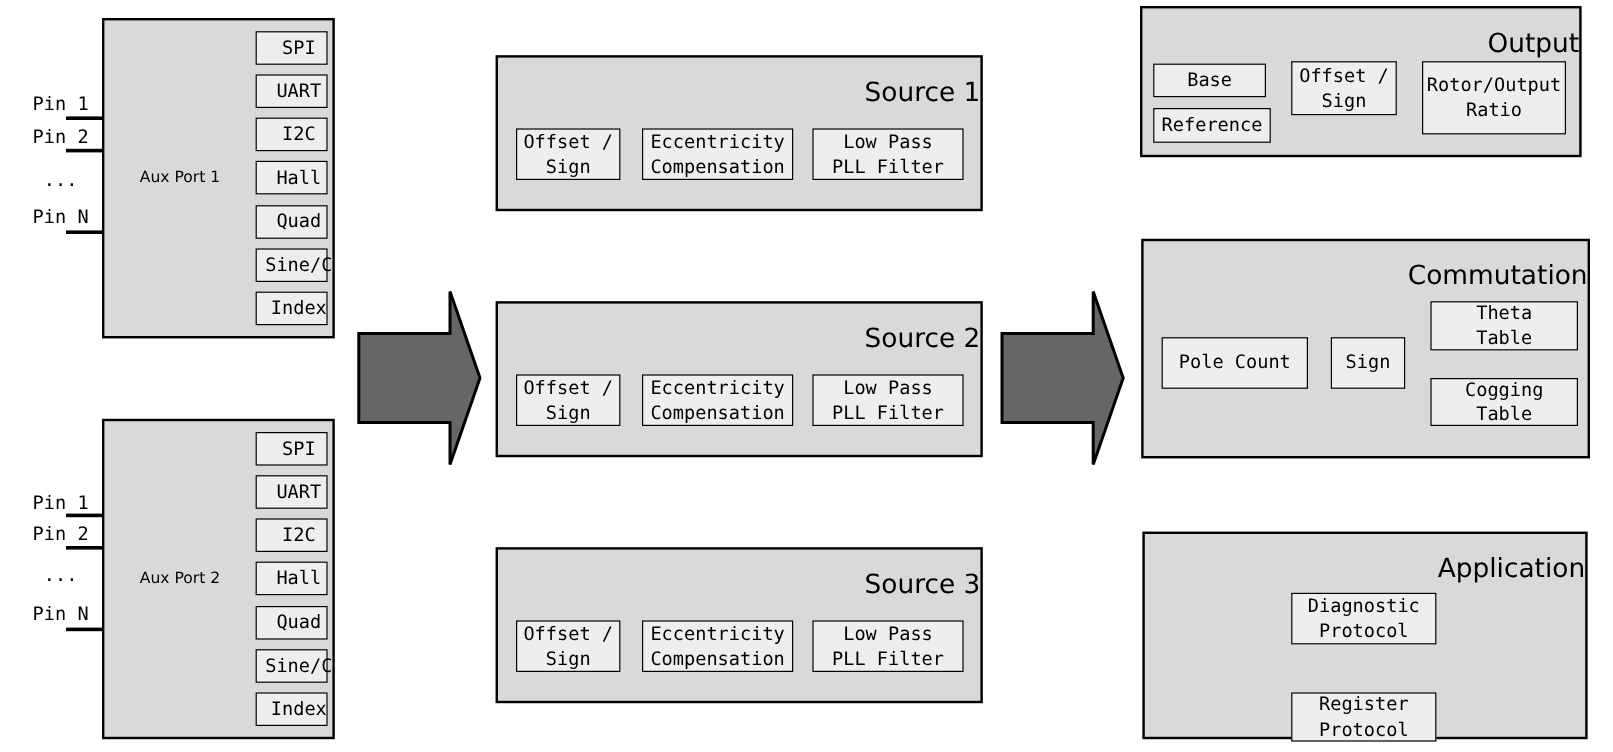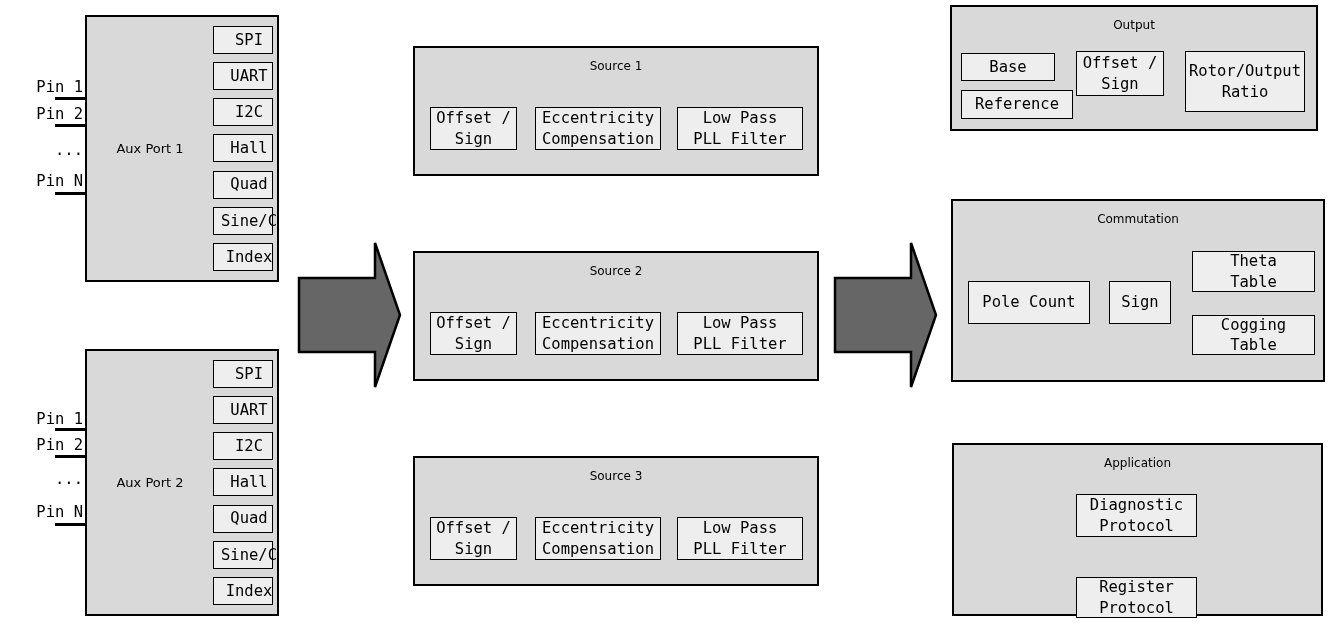--- a/index.html
+++ b/index.html
@@ -11,23 +11,23 @@
     color:#000;
     overflow:hidden;
   }
   .block {
     position:absolute;
     background:var(--block-fill,#d9d9d9);
     border:2px solid var(--border,#000);
     box-sizing:border-box;
   }
   .block-title {
-    text-align:center;
-    padding-top:7px;
-    font-size:12px;
+    text-align:right;
+    padding-top:18px;
+    font-size:22px;
     line-height:23px;
     font-family:"DejaVu Sans", sans-serif;
   }
   .aux-title {
     position:absolute; left:0; top:0; bottom:0; width:126px;
     display:flex; align-items:center; justify-content:center;
     font-size:13px;
   }
   .proto-col {
     position:absolute; top:9px; bottom:9px; right:4px; width:60px;
@@ -41,21 +41,21 @@
     text-align:center;
     font-family:"DejaVu Sans Mono", monospace;
     font-size:15.5px;
     line-height:1.32;
     white-space:pre-line;
   }
   .proto-col .chip { height:28px; width:60px;padding-left:12px; }
   .abs { position:absolute; }
   .pin-label {
     position:absolute; left:18px; width:65px; height:18px;
-    text-align:right;
+    text-align:center;
     font-family:"DejaVu Sans Mono", monospace;
     font-size:15.5px; line-height:18px;
   }
   .pin-line {
     position:absolute; left:55px; width:31px; height:3px;
     background:var(--border,#000);
   }
   .arrow-svg { position:absolute; width:106px; height:150px; }
   .arrow-svg polygon {
     fill:var(--arrow-fill,#666666);
@@ -141,21 +141,21 @@
 Sign</div>
     <div class="chip abs" style="left:120px; top:59px; width:126px; height:43px;">Eccentricity
 Compensation</div>
     <div class="chip abs" style="left:262px; top:59px; width:126px; height:43px;">Low Pass
 PLL Filter</div>
   </div>
 
   <div class="block" style="left:950px; top:5px; width:368px; height:126px;">
     <div class="block-title">Output</div>
     <div class="chip abs" style="left:9px;   top:46px; width:94px;  height:28px;">Base</div>
-    <div class="chip abs" style="left:9px;   top:83px; width:112px;  height:29px;">Reference</div>
+    <div class="chip abs" style="left:9px;   top:83px; width:98px;  height:29px;">Reference</div>
     <div class="chip abs" style="left:124px; top:44px; width:88px;  height:45px;">Offset /
 Sign</div>
     <div class="chip abs" style="left:233px; top:44px; width:120px; height:61px;">Rotor/Output
 Ratio</div>
   </div>
 
   <div class="block" style="left:951px; top:199px; width:374px; height:183px;">
     <div class="block-title">Commutation</div>
     <div class="chip abs" style="left:15px;  top:80px;  width:122px; height:43px;">Pole Count</div>
     <div class="chip abs" style="left:156px; top:80px;  width:62px;  height:43px;">Sign</div>

